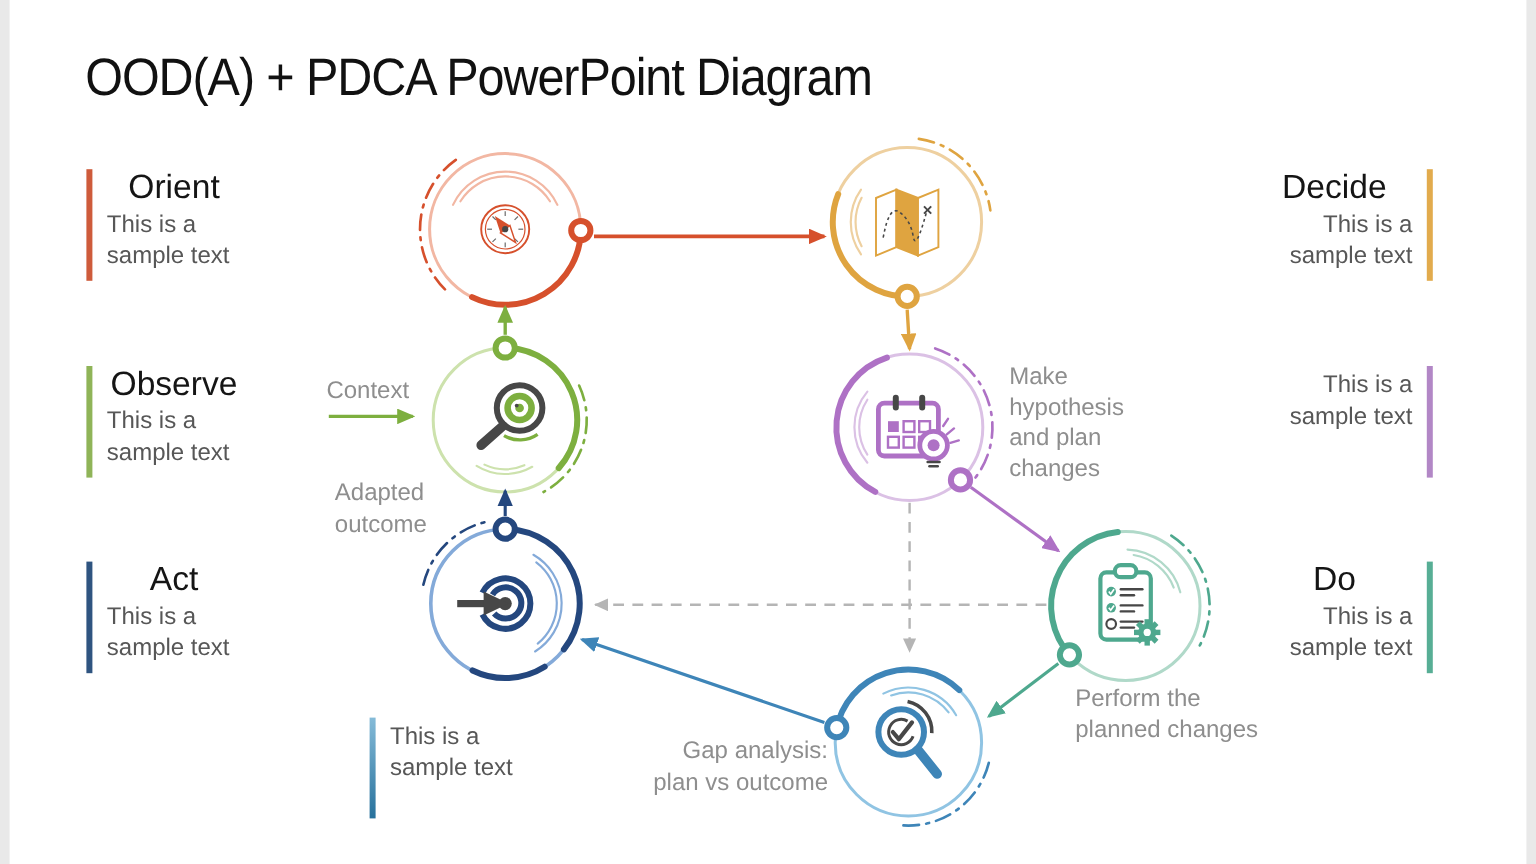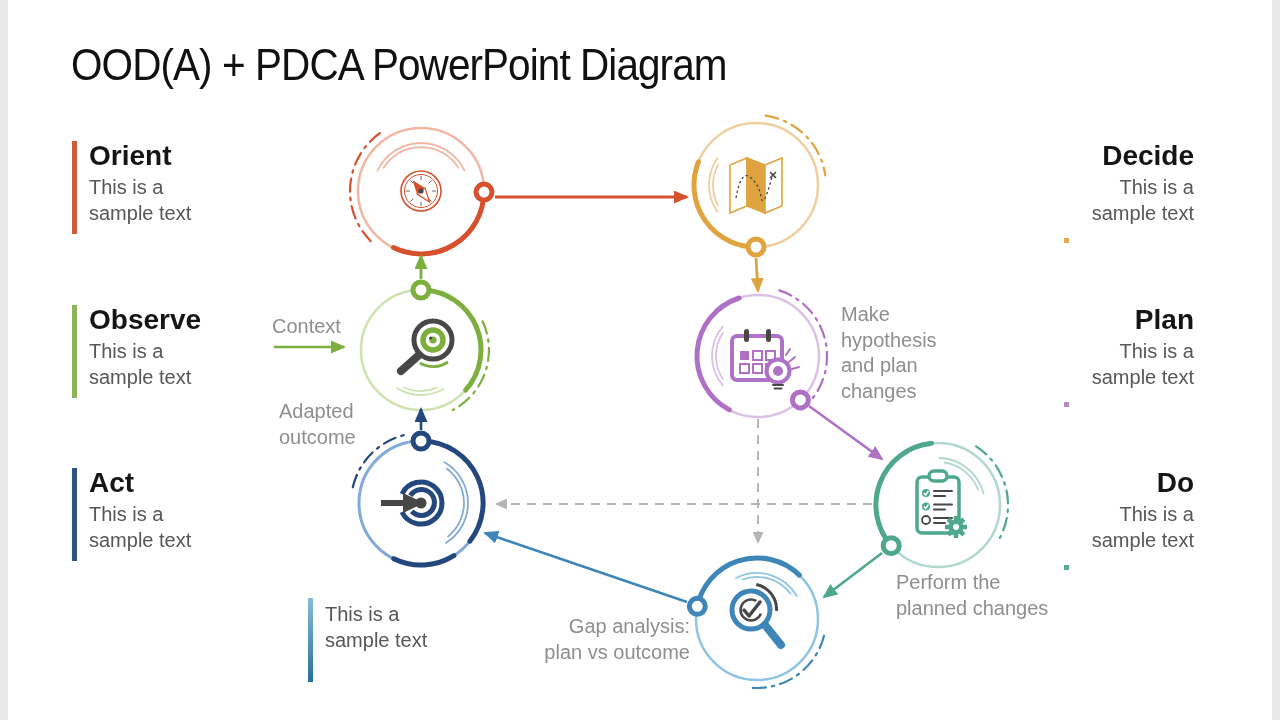--- a/index.html
+++ b/index.html
@@ -4,24 +4,24 @@
 <style>
   html,body{margin:0;padding:0;background:#e9e9e9;}
   .slide{position:relative;width:1264px;height:720px;margin:0 auto;background:var(--background,#fff);
          overflow:hidden;font-family:"Liberation Sans",sans-serif;}
   .slide svg{position:absolute;left:0;top:0;}
   h1.title{position:absolute;left:63px;top:40px;margin:0;font-size:44px;font-weight:500;
            letter-spacing:-1px;color:var(--title-text,#111);transform:scaleX(0.92);transform-origin:left top;
            white-space:nowrap;}
   .step{position:absolute;display:flex;gap:12px;}
   .step .bar{width:5px;height:93px;flex:0 0 5px;}
-  .step h2{margin:0;font-size:28px;font-weight:700;line-height:1.08;color:var(--step-title-text,#151515);}
+  .step h2{margin:0;font-size:28px;font-weight:400;line-height:1.08;color:var(--step-title-text,#151515);text-align:center;}
   .step p{margin:3px 0 0;font-size:20px;line-height:1.3;color:var(--step-desc-text,#575757);}
   .step.left .txt{width:112px;}
-  .step.right{right:78px;flex-direction:column;}
+  .step.right{right:78px;flex-direction:row;}
   .step.right .txt{width:130px;text-align:right;}
   .bar.grad{background:linear-gradient(180deg,var(--t,#85BBD8),var(--b,#27719C));height:84px;}
   .note{position:absolute;font-size:20px;line-height:1.28;color:var(--annotation-text,#8E8E8E);}
 </style>
 </head>
 <body>
 
 <div class="slide">
 
   <svg width="1280" height="720" viewBox="0 0 1280 720">
@@ -265,21 +265,20 @@
 
   <div class="step right" style="top:141px">
     <div class="txt">
       <h2>Decide</h2>
       <p>This is a sample text</p>
     </div>
     <span class="bar" style="background: rgb(226, 171, 77);"></span>
   </div>
   <div class="step right" style="top:305px">
     <div class="txt">
-      <h2>Plan</h2>
       <p>This is a sample text</p>
     </div>
     <span class="bar" style="background: rgb(178, 135, 198);"></span>
   </div>
   <div class="step right" style="top:468px">
     <div class="txt">
       <h2>Do</h2>
       <p>This is a sample text</p>
     </div>
     <span class="bar" style="background: rgb(87, 174, 149);"></span>

